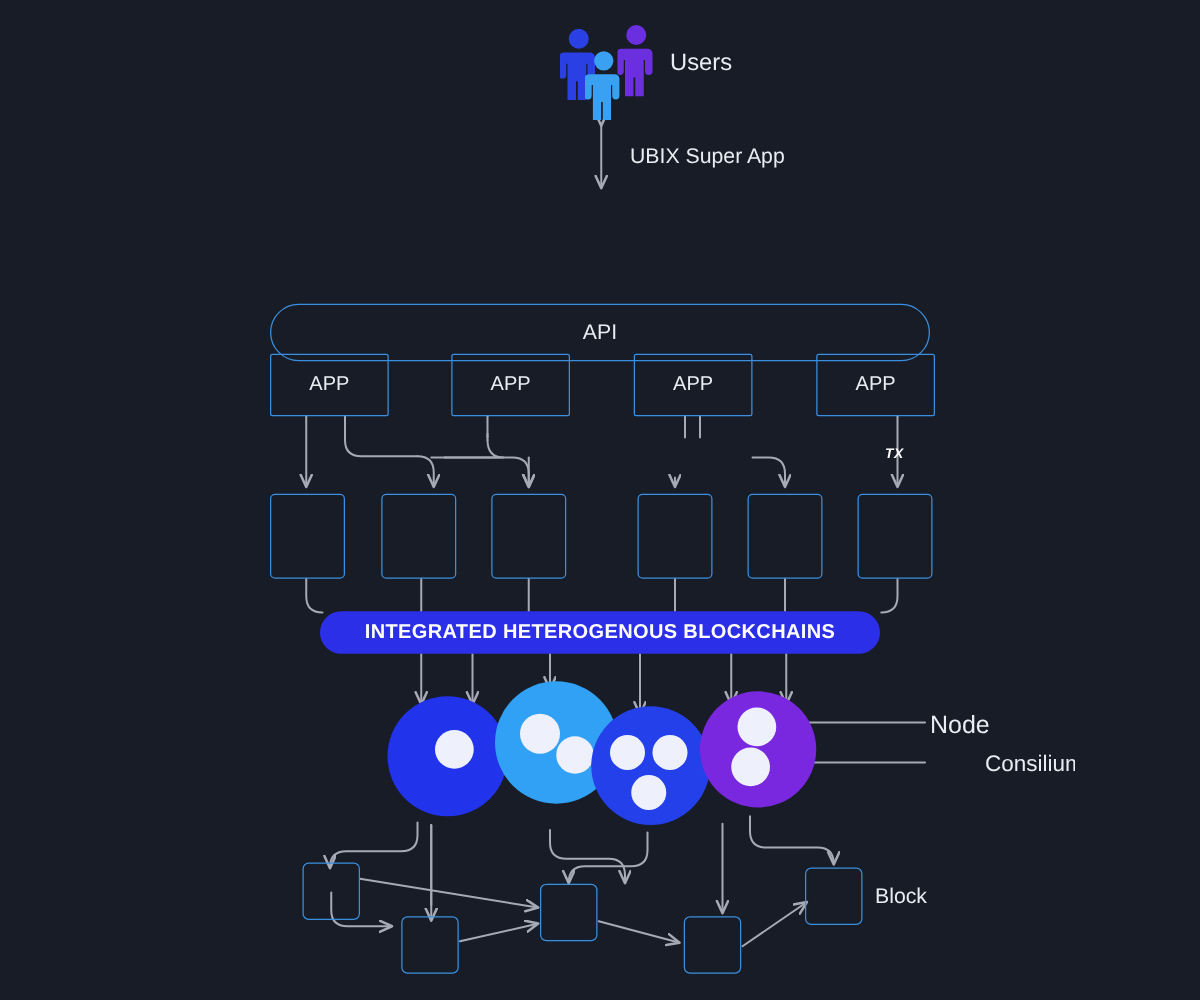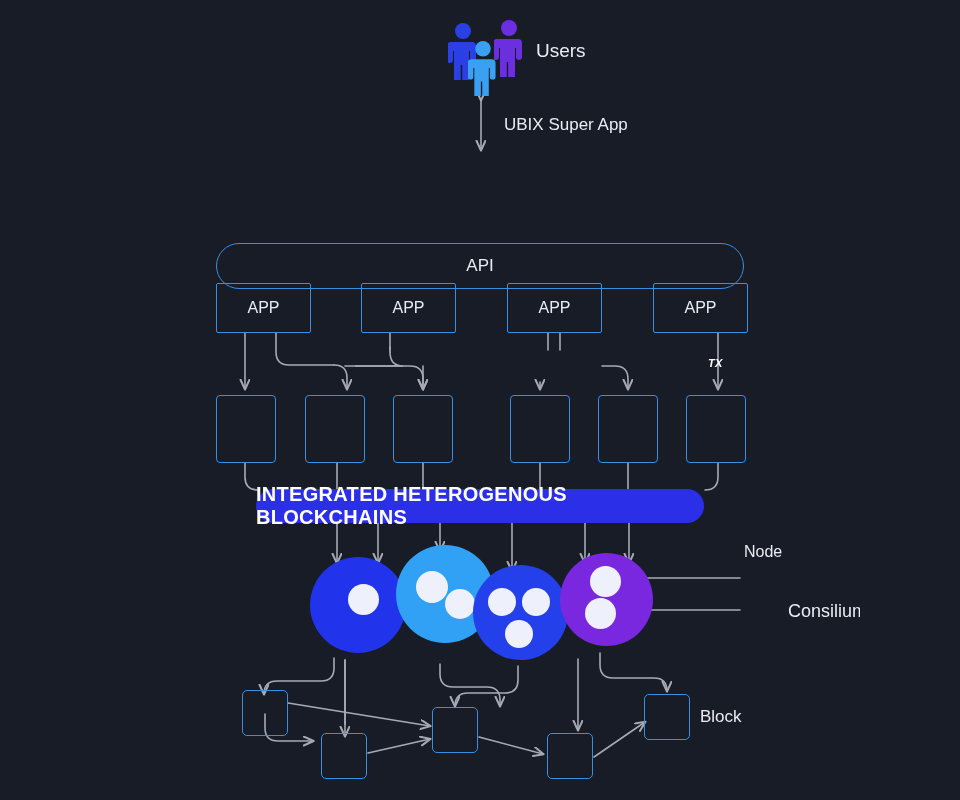--- a/index.html
+++ b/index.html
@@ -23,21 +23,21 @@
     height: 800px;
   }
   .lbl {
     position: absolute;
     color: #e9ecf2;
     font-family: "Liberation Sans", sans-serif;
     white-space: nowrap;
   }
   .lbl-users      { left: 536px; top: 40px;  font-size: 19px; }
   .lbl-superapp   { left: 504px; top: 115px; font-size: 17px; }
-  .lbl-node       { left: 744px; top: 543px; font-size: 16px; }
+  .lbl-node       { left: 744px; top: 569px; font-size: 20px; }
   .lbl-consilium  { left: 744px; top: 601px; font-size: 18px; margin-left: 44px; }
   .lbl-block      { left: 700px; top: 707px; font-size: 17px; }
   .lbl-tx {
     left: 708px; top: 357px;
     font-size: 11px;
     font-weight: bold;
     letter-spacing: .4px;
     color: #ffffff;
     font-style: italic;
   }
@@ -94,21 +94,21 @@
     background: #2b2fe8;
     border-radius: 999px;
     display: flex;
     align-items: center;
     justify-content: center;
     color: #ffffff;
     font-weight: bold;
     letter-spacing: .3px;
   }
   .pill-mempool { left: 356px; top: 348px; width: 246px; height: 34px; font-size: 16px; }
-  .pill-chains  { left: 256px; top: 489px; width: 448px; height: 34px; font-size: 20px; }
+  .pill-chains  { left: 256px; top: 489px; width: 448px; height: 34px; font-size: 16px; }
 
   
   .circle {
     position: absolute;
     border-radius: 50%;
   }
   .dot {
     position: absolute;
     border-radius: 50%;
     background: #eef1fb;

